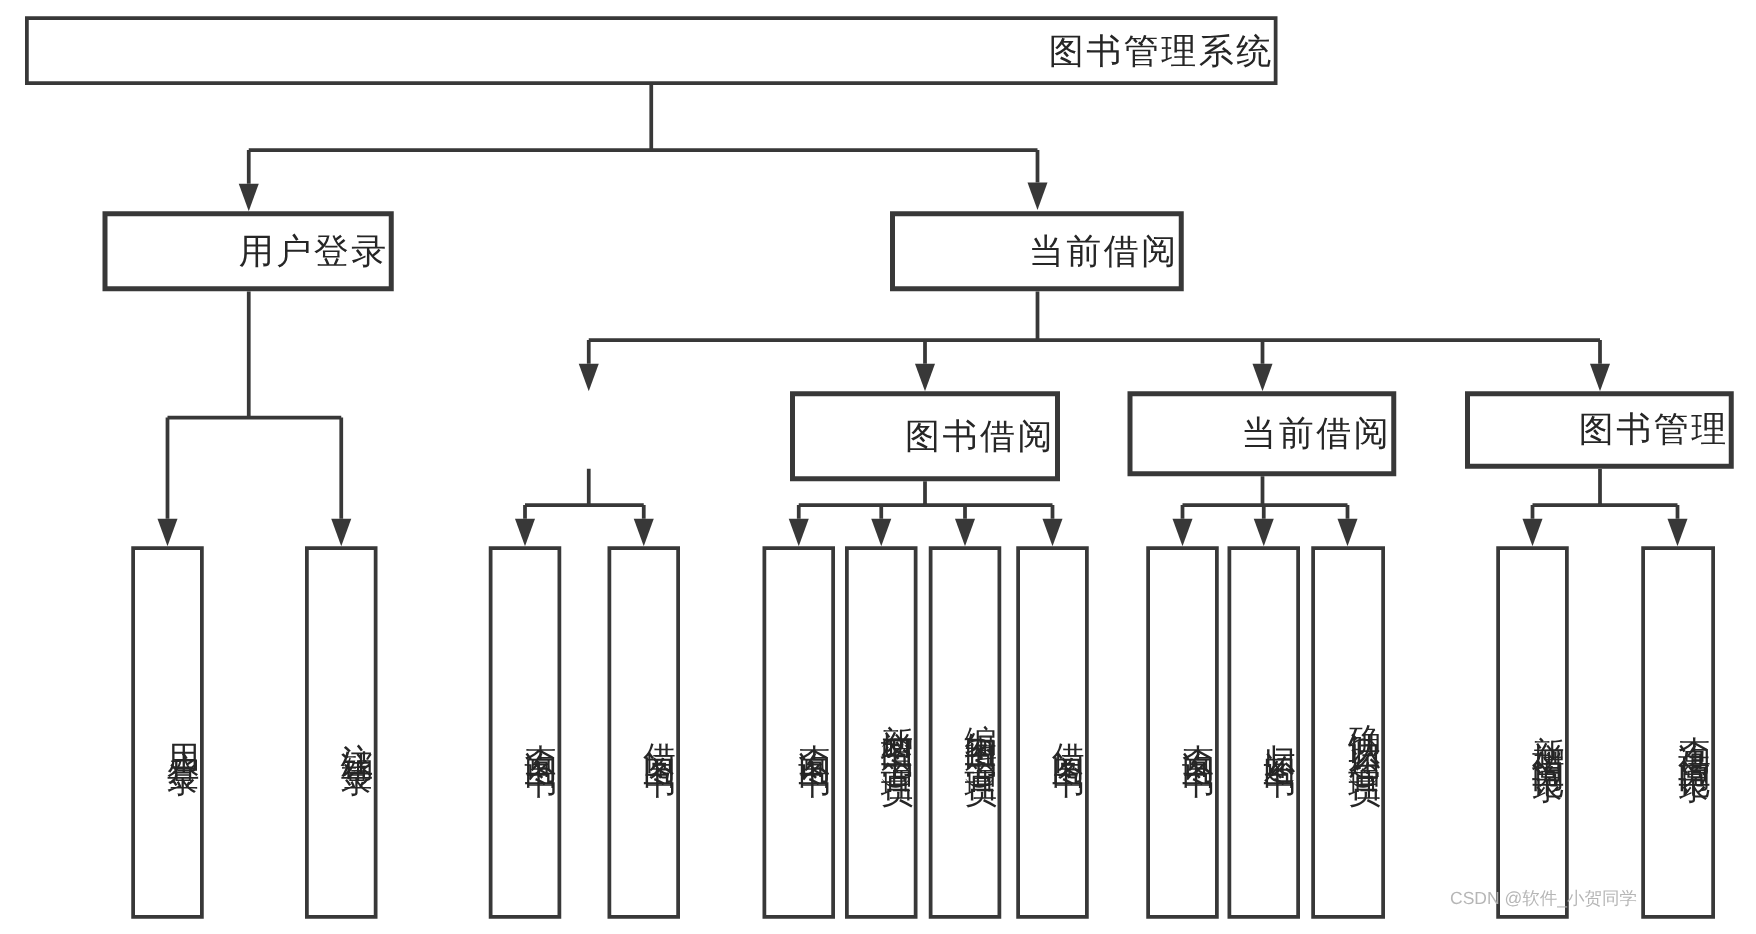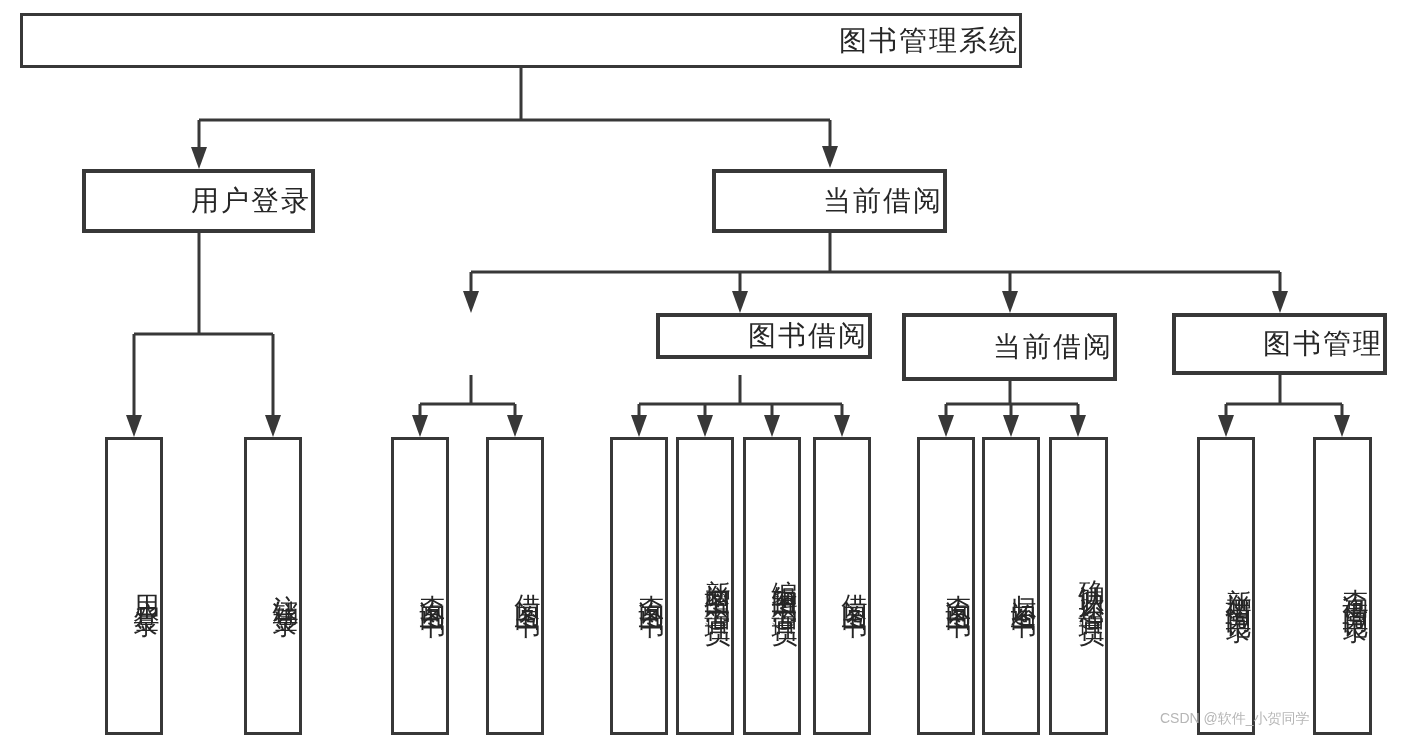--- a/index.html
+++ b/index.html
@@ -107,21 +107,21 @@
     <span class="lbl">图书管理系统</span>
   </div>
 
   <div class="box heavy" style="left:82px;top:169px;width:233px;height:64px">
     <span class="lbl">用户登录</span>
   </div>
   <div class="box heavy" style="left:712px;top:169px;width:235px;height:64px">
     <span class="lbl">当前借阅</span>
   </div>
 
-  <div class="box heavy" style="left:656px;top:313px;width:216px;height:46px">
+  <div class="box heavy" style="left:632px;top:313px;width:216px;height:72px">
     <span class="lbl">图书借阅</span>
   </div>
   <div class="box heavy" style="left:902px;top:313px;width:215px;height:68px">
     <span class="lbl">当前借阅</span>
   </div>
   <div class="box heavy" style="left:1172px;top:313px;width:215px;height:62px">
     <span class="lbl">图书管理</span>
   </div>
 
   <div class="box vert" style="left:105px;top:437px;width:58px;height:298px">

